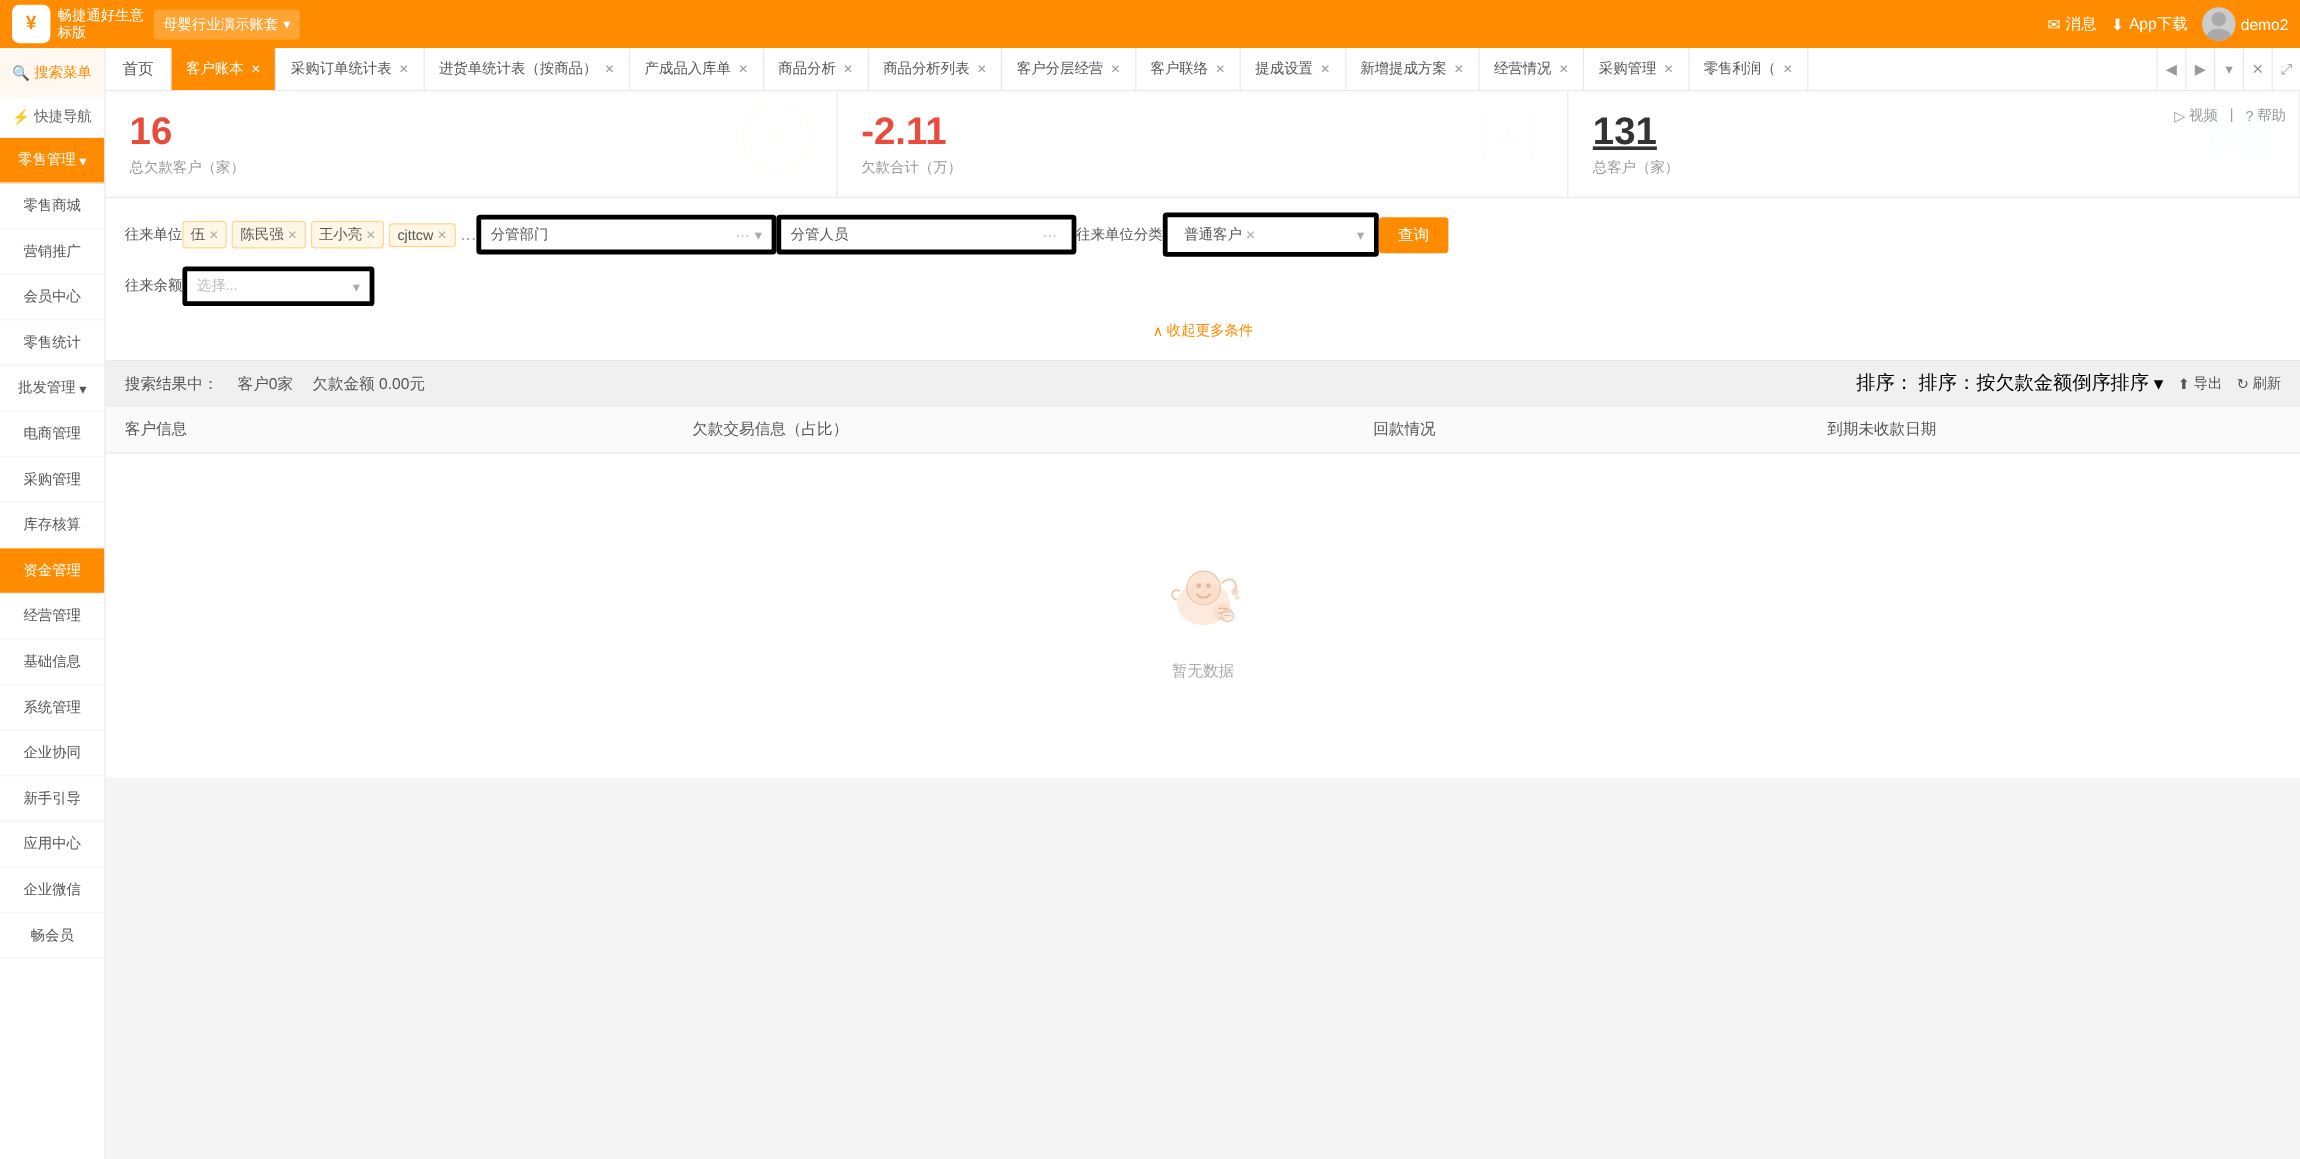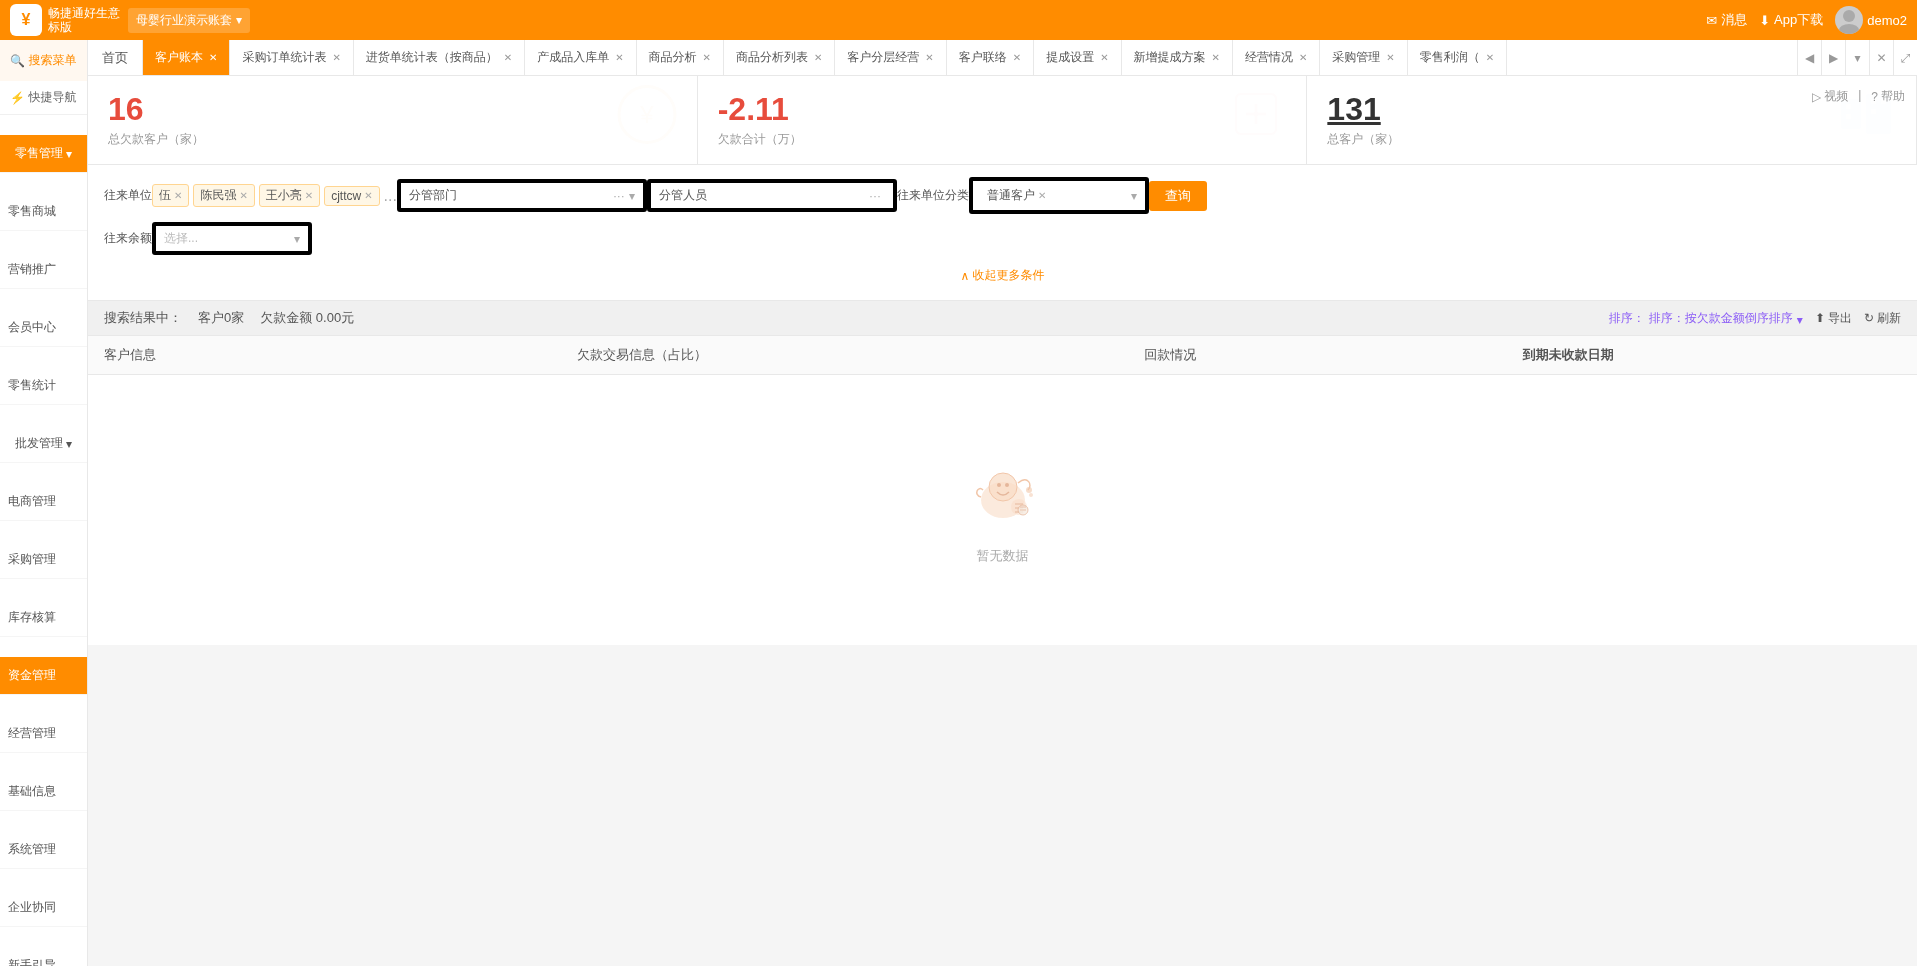--- a/index.html
+++ b/index.html
@@ -18,21 +18,21 @@
     .avatar-circle { width: 28px; height: 28px; border-radius: 50%; background: #ccc; overflow: hidden; display: flex; align-items: center; justify-content: center; }
 
     
     .main-layout { display: flex; flex: 1; overflow: hidden; }
 
     
     .sidebar { width: 88px; background: #fff; display: flex; flex-direction: column; border-right: 1px solid #e8e8e8; flex-shrink: 0; overflow-y: auto; }
     .sidebar-search { padding: 8px 6px; background: #fff8f0; }
     .sidebar-search-btn { width: 100%; background: none; border: none; color: #ff8c00; font-size: 12px; cursor: pointer; padding: 4px; display: flex; align-items: center; justify-content: center; gap: 3px; }
     .sidebar-nav-btn { width: 100%; background: none; border: none; color: #666; font-size: 12px; cursor: pointer; padding: 8px 6px; display: flex; align-items: center; justify-content: center; gap: 3px; border-bottom: 1px solid #f0f0f0; }
-    .sidebar-item { padding: 10px 8px; cursor: pointer; font-size: 12px; color: #555; border-bottom: 1px solid #f5f5f5; margin-top: 20px; }
+    .sidebar-item { padding: 10px 8px; text-align: center; cursor: pointer; font-size: 12px; color: #555; border-bottom: 1px solid #f5f5f5; }
     .sidebar-item.active { background: #ff8c00; color: #fff; }
     .sidebar-item.has-arrow { display: flex; align-items: center; justify-content: center; gap: 3px; }
 
     
     .content-area { flex: 1; display: flex; flex-direction: column; overflow: hidden; }
 
     
     .tab-bar { background: #fff; border-bottom: 1px solid #e8e8e8; display: flex; align-items: center; height: 36px; overflow: hidden; flex-shrink: 0; }
     .tab-item { display: flex; align-items: center; gap: 4px; padding: 0 12px; height: 100%; white-space: nowrap; cursor: pointer; font-size: 12px; color: #555; border-right: 1px solid #e8e8e8; flex-shrink: 0; }
     .tab-item.active { background: #ff8c00; color: #fff; }
@@ -68,30 +68,30 @@
     .filter-select-wide { min-width: 250px; }
     .filter-select-right { min-width: 180px; }
     .query-btn { background: #ff8c00; color: #fff; border: none; border-radius: 3px; padding: 6px 16px; font-size: 13px; cursor: pointer; }
     .collapse-btn { color: #ff8c00; font-size: 12px; cursor: pointer; display: flex; align-items: center; gap: 3px; justify-content: center; padding: 4px 0; }
 
     
     .results-bar { background: #f0f0f0; padding: 8px 16px; display: flex; align-items: center; justify-content: space-between; border-bottom: 1px solid #e8e8e8; }
     .results-info { font-size: 13px; color: #555; display: flex; gap: 16px; }
     .results-actions { display: flex; align-items: center; gap: 12px; font-size: 12px; color: #555; }
     .results-action { cursor: pointer; display: flex; align-items: center; gap: 3px; }
-    .sort-select { display: flex; align-items: flex-end; gap: 4px; font-size: 12px; color: #8b5cf6; }
+    .sort-select { display: flex; align-items: flex-end; gap: 4px; font-size: 16px; color: #000000; }
 
     
     .data-table { width: 100%; background: #fff; }
     .table-header { display: flex; padding: 10px 16px; border-bottom: 1px solid #e8e8e8; background: #fafafa; }
     .th { font-size: 13px; color: #555; font-weight: normal; }
     .th-customer { flex: 2.5; }
     .th-debt { flex: 3; }
     .th-repay { flex: 2; }
-    .th-date { flex: 2; font-weight: bold; }
+    .th-date { flex: 2; }
 
     
     .empty-state { display: flex; flex-direction: column; align-items: center; justify-content: center; padding: 80px 20px; }
     .empty-icon { width: 80px; height: 80px; opacity: 0.6; margin-bottom: 12px; }
     .empty-text { font-size: 13px; color: #aaa; }
 
     
     .mouse-svg { width: 80px; height: 80px; }
 
     

